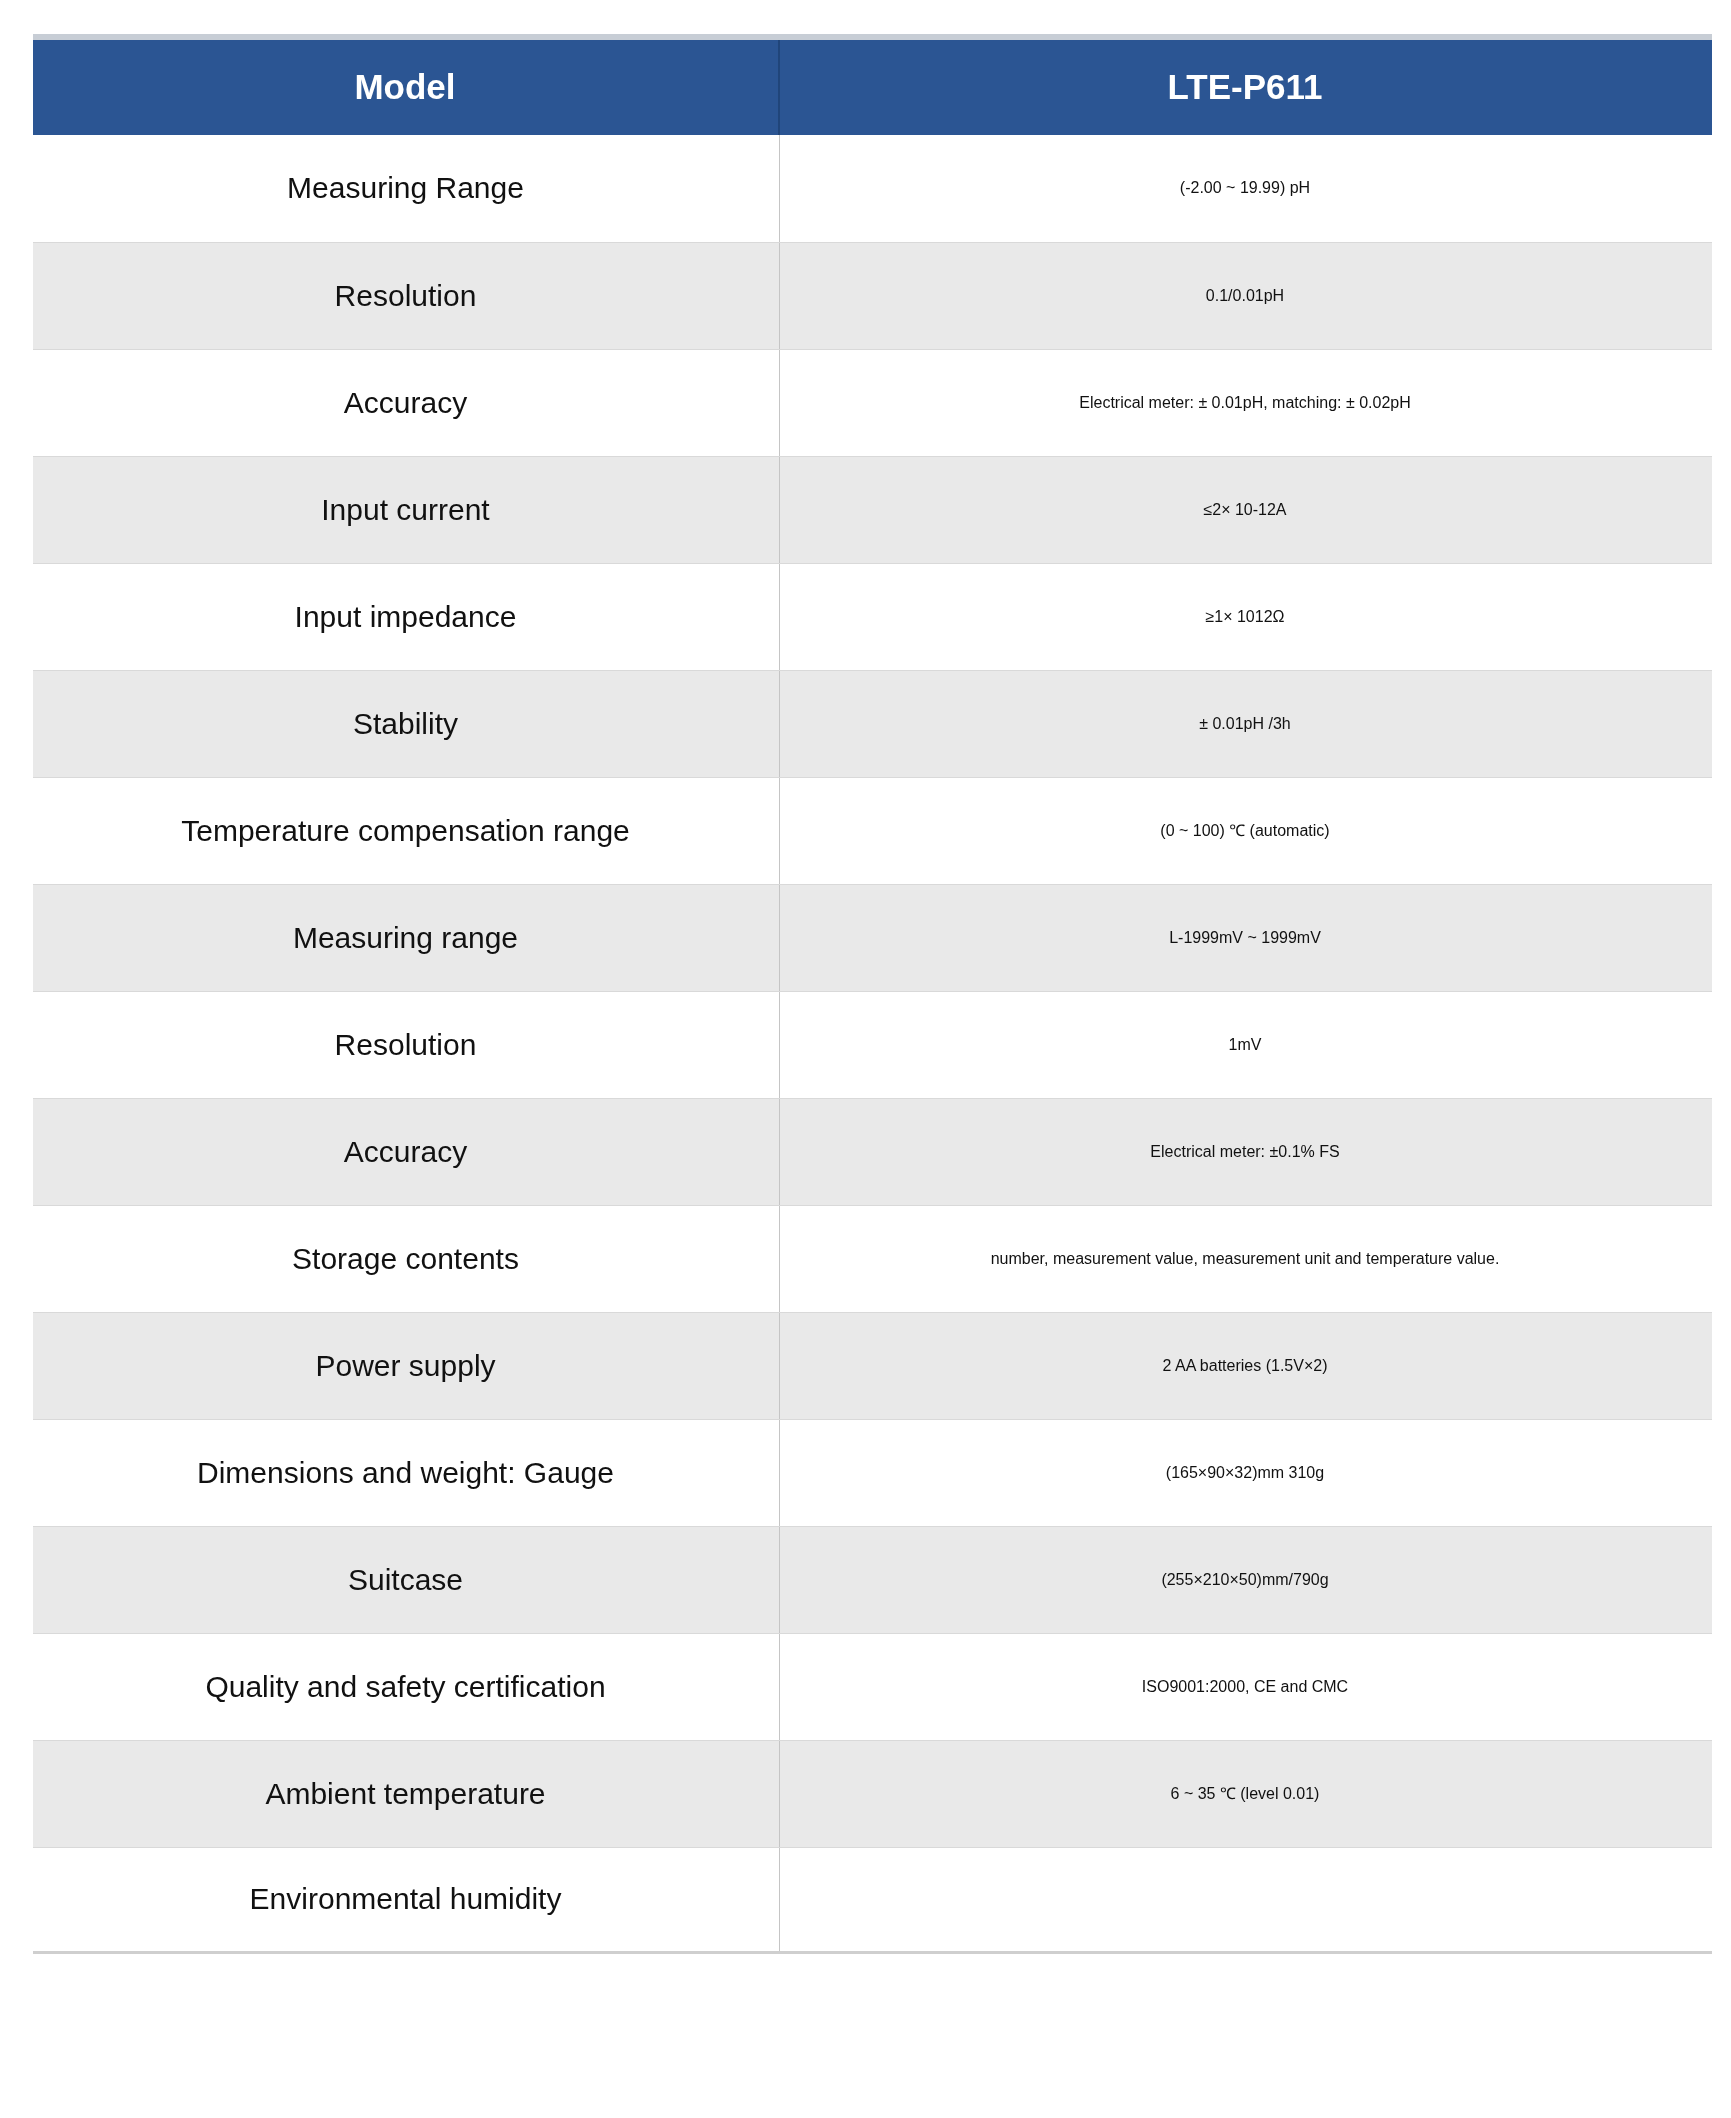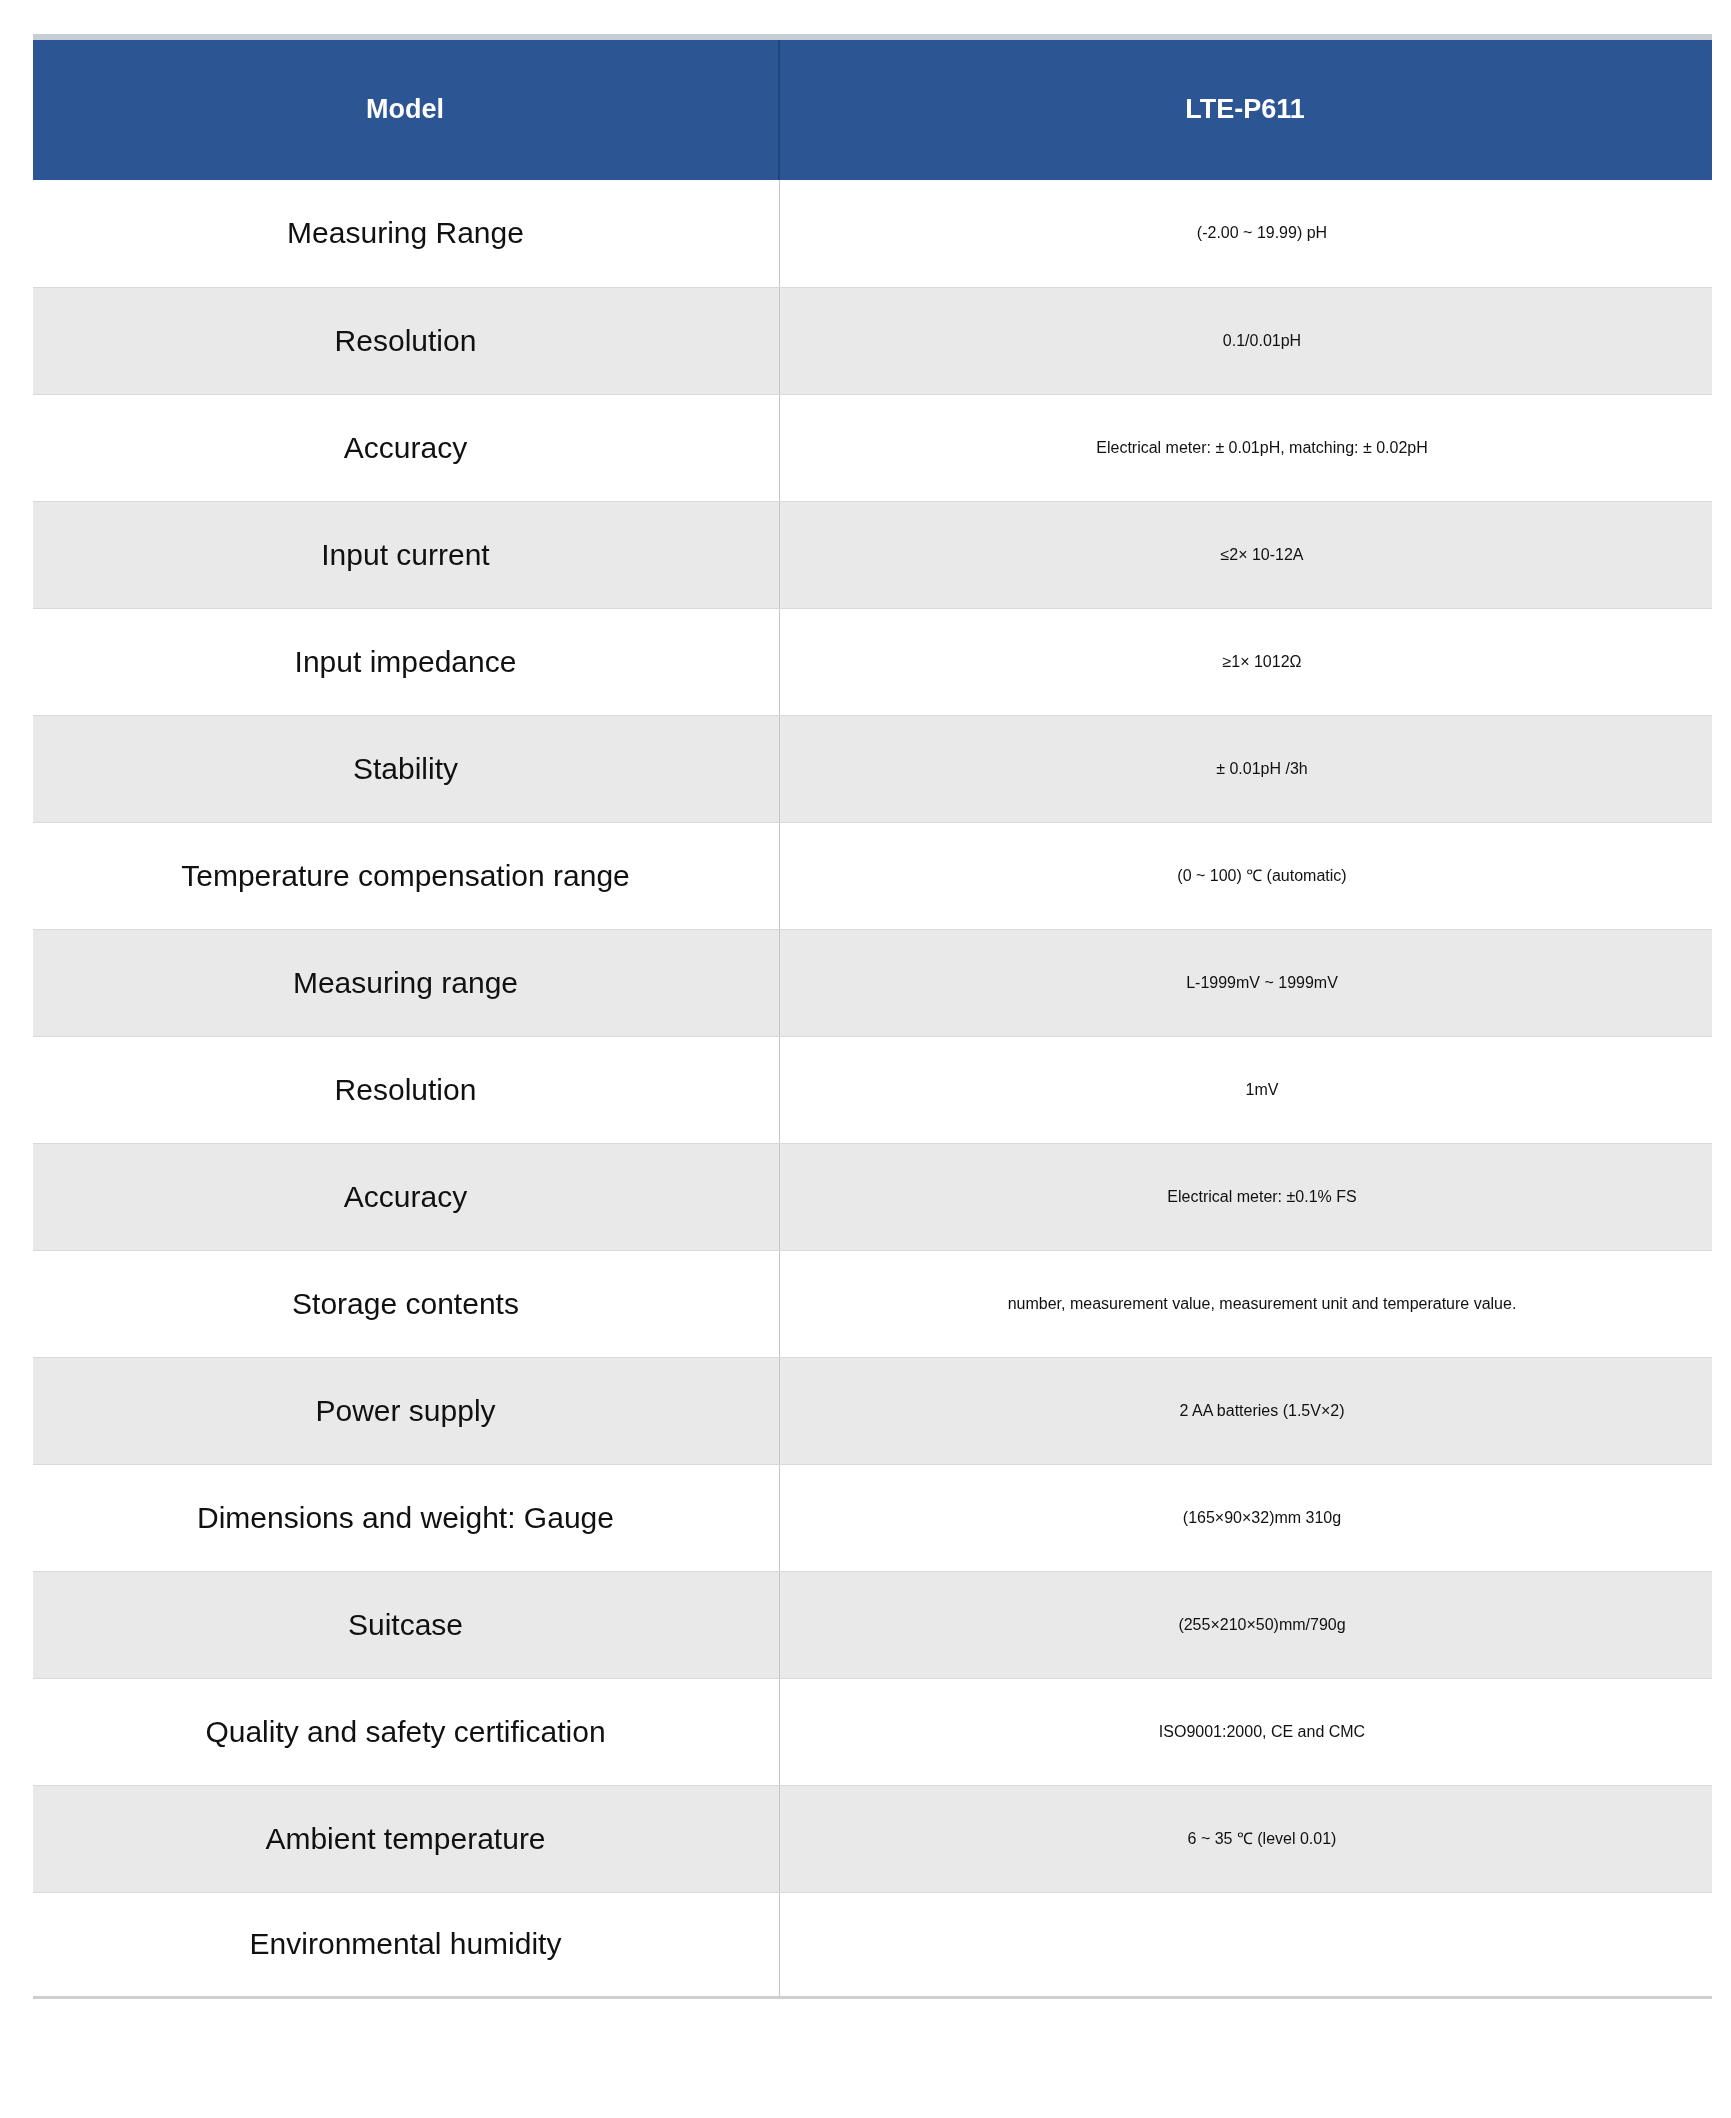--- a/index.html
+++ b/index.html
@@ -25,41 +25,40 @@
     background: var(--top-strip, #C7CDD5);
   }
 
   .row {
     display: grid;
     grid-template-columns: 747px 931px;
     width: 100%;
   }
 
   .header-row {
-    height: 140px;
+    height: 95px;
     background: var(--header-bg, #2B5593);
     color: var(--header-text, #FFFFFF);
     font-weight: bold;
-    font-size: 27px;
+    font-size: 35px;
   }
   .header-row .cell.left { border-right: 2.4px solid var(--header-divider, #20457A); }
 
   .cell {
     display: flex;
     align-items: center;
     justify-content: center;
     text-align: center;
     padding: 8px 19px;
   }
 
   .rows .row {
     height: 107px;
     background: var(--row-bg, #FFFFFF);
     border-top: 1.6px solid #D9D9D9;
-    gap: 17px;
   }
   .rows .row:first-child { border-top: none; }
   .rows .row:nth-child(even) { background: var(--row-alt-bg, #E9E9E9); }
   .rows .row:last-child { border-bottom: 3.2px solid #CFCFCF; }
 
   .rows .cell.left { border-right: 1.6px solid var(--grid-line, #C5C5C5); }
 
   .label-text {
     font-size: 30px;
     color: #111111;

